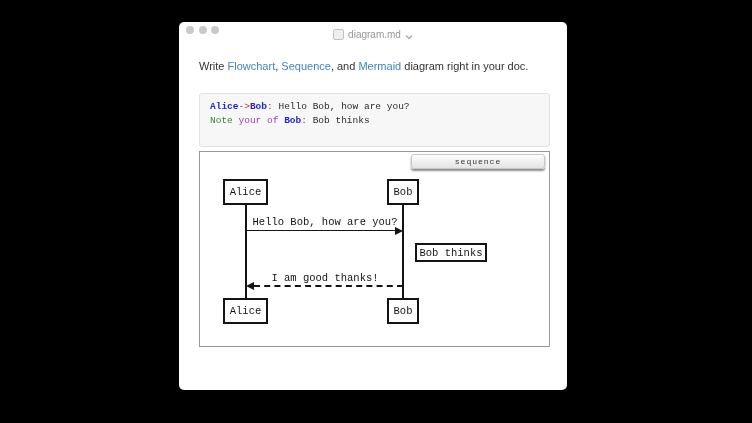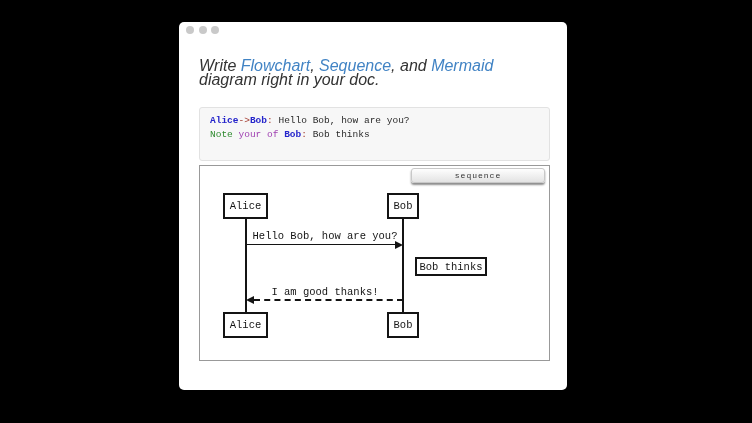--- a/index.html
+++ b/index.html
@@ -12,21 +12,21 @@
   .lights{position:absolute;left:7px;top:4px;display:flex;gap:4.5px;}
   .light{width:8px;height:8px;border-radius:50%;background:#c9c9c9;display:inline-block;}
   .title-group{position:absolute;left:0;right:0;top:3px;display:flex;align-items:center;
                justify-content:center;gap:4px;}
   .doc-icon{width:9px;height:9px;border:1px solid #c3c3c3;border-radius:2px;background:#efefef;
             display:inline-block;}
   .title-text{font-size:10px;color:#989898;font-weight:500;}
   .chev{display:inline-block;margin-top:1px;}
   
   .content{padding:0 17px 0 20px;}
-  .intro{margin:3px 0 8px;font-size:16px;line-height:14px;color:#333;font-style:italic;}
+  .intro{margin:3px 0 8px;font-size:11px;line-height:14px;color:#333;}
   .intro a{color:#4183c4;text-decoration:none;cursor:pointer;}
   
   .code-block{margin-top:20px;background:#f7f7f7;border:1px solid #e2e2e2;border-radius:3px;
               padding:6px 10px 4px;height:42px;}
   .code-line{font-family:"Liberation Mono",monospace;font-size:9.5px;line-height:14px;
              white-space:pre;color:#2b2b2b;}
   .code-line span{white-space:pre;}
   .tk-name{color:#2525cb;font-weight:bold;}
   .tk-arrow{color:#a33a2e;}
   .tk-note{color:#2f8a2f;text-align:center;}
@@ -71,20 +71,27 @@
 <body>
 
 <div class="window">
 
   <div class="titlebar">
     <div class="lights">
         <span class="light"></span>
         <span class="light"></span>
         <span class="light"></span>
       </div>
+    <div class="title-group">
+        <span class="doc-icon"></span>
+        <span class="title-text">diagram.md</span>
+        <span class="chev"><svg width="8" height="6" viewBox="0 0 8 6">
+            <path d="M1 1.5 L4 4.5 L7 1.5" stroke="#a8a8a8" stroke-width="1.3" fill="none"></path>
+          </svg></span>
+      </div>
   </div>
 
   <div class="content">
 
     <p class="intro"><span>Write </span><a class="link">Flowchart</a><span>, </span><a class="link">Sequence</a><span>, and </span><a class="link">Mermaid</a><span> diagram right in your doc.</span></p>
 
     <div class="code-block">
       <div class="code-line"><span class="tk-name">Alice</span><span class="tk-arrow">-&gt;</span><span class="tk-name">Bob</span><span class="tk-arrow">:</span><span class="tk-plain"> Hello Bob, how are you?</span></div>
       <div class="code-line"><span class="tk-note">Note</span><span class="tk-plain"> </span><span class="tk-kw">your of</span><span class="tk-plain"> </span><span class="tk-name">Bob</span><span class="tk-arrow">:</span><span class="tk-plain"> Bob thinks</span></div>
     </div>

